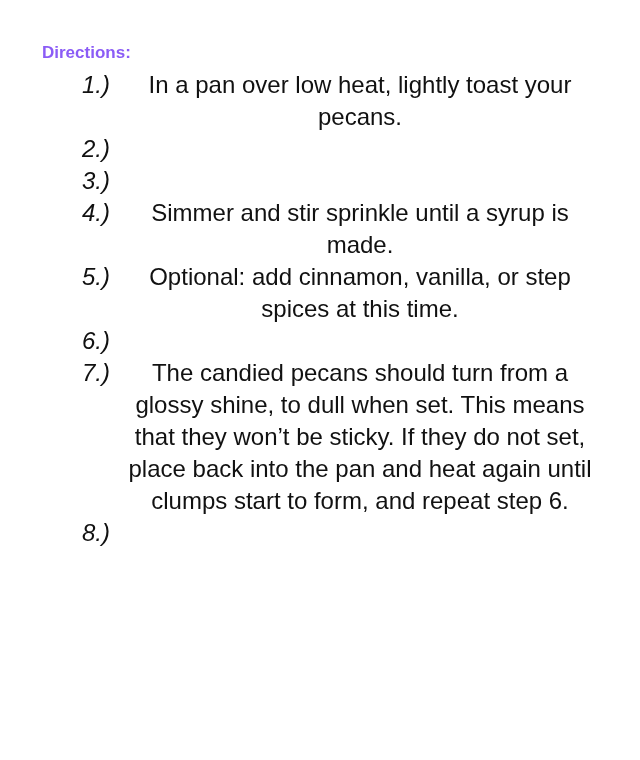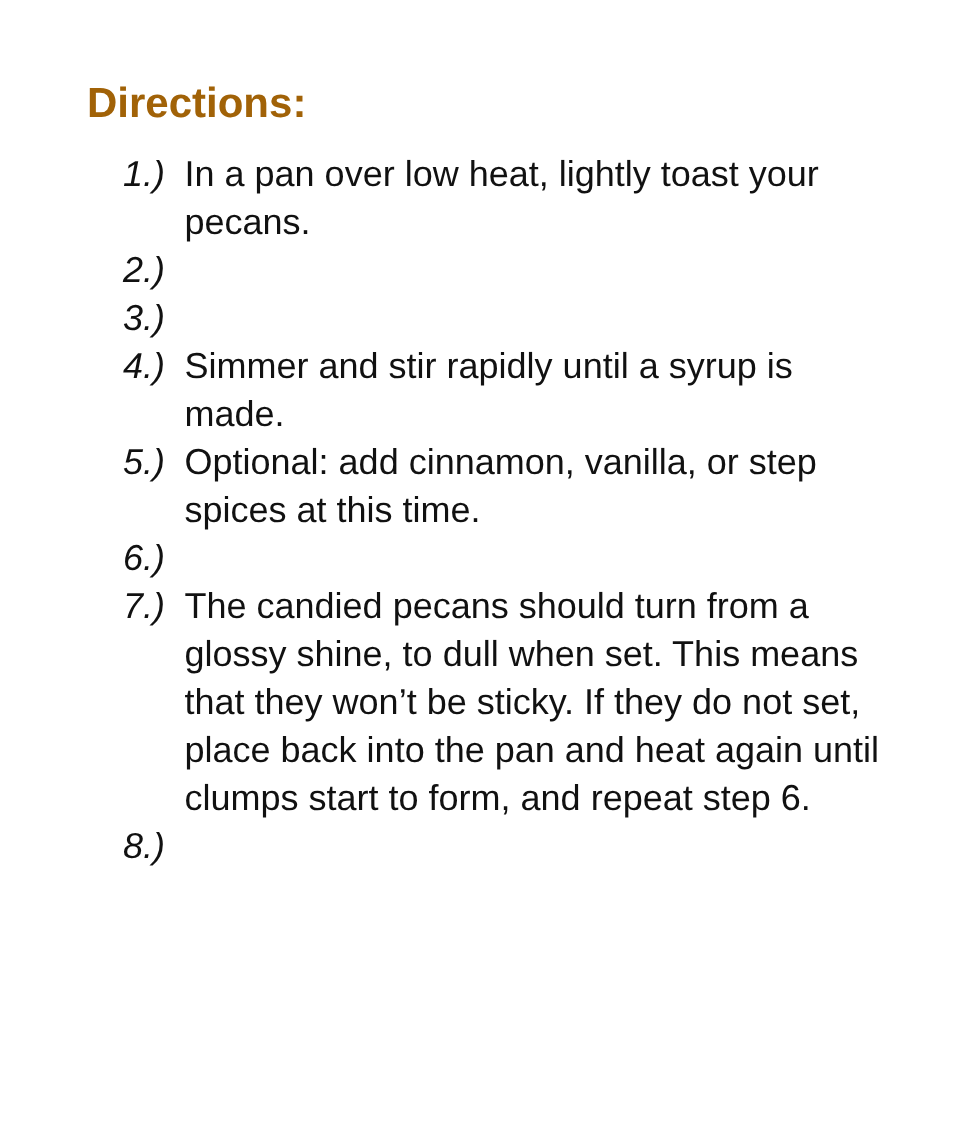--- a/index.html
+++ b/index.html
@@ -17,44 +17,45 @@
     width: 640px;
     height: 760px;
     padding: 37px 18px 0 42px;
     background: #ffffff;
     color: #111111;
     font-family: "Liberation Sans", "DejaVu Sans", sans-serif;
     font-size: 24px;
     line-height: 32px;
   }
   .heading {
-    margin: 16px;
-    font-size: 28px;
+    margin: 0;
+    font-size: 17px;
     line-height: 32px;
     font-weight: bold;
-    color: #a16207;
+    color: #8b5cf6;
   }
   .directions-list {
     margin: 0;
     padding: 0;
     list-style: none;
   }
   .item {
     display: flex;
     padding-left: 40px;
     align-items: flex-start;
   }
   .marker {
     flex: none;
     width: 41px;
     font-style: italic;
   }
   .text {
     width: 474px;
     max-width: 474px;
+    text-align: center;
   }
   .item.italic .text {
     font-style: italic;
   }
 </style>
 </head>
 <body>
 
 <div class="page">
   <h1 class="heading">Directions:</h1>
@@ -65,21 +66,21 @@
       <div class="text">In a pan over low heat, lightly toast your pecans.</div>
     </li>
     <li class="item">
       <span class="marker">2.)</span>
     </li>
     <li class="item">
       <span class="marker">3.)</span>
     </li>
     <li class="item">
       <span class="marker">4.)</span>
-      <div class="text">Simmer and stir rapidly until a syrup is made.</div>
+      <div class="text">Simmer and stir sprinkle until a syrup is made.</div>
     </li>
     <li class="item">
       <span class="marker">5.)</span>
       <div class="text">Optional: add cinnamon, vanilla, or step spices at this time.</div>
     </li>
     <li class="item">
       <span class="marker">6.)</span>
     </li>
     <li class="item">
       <span class="marker">7.)</span>

